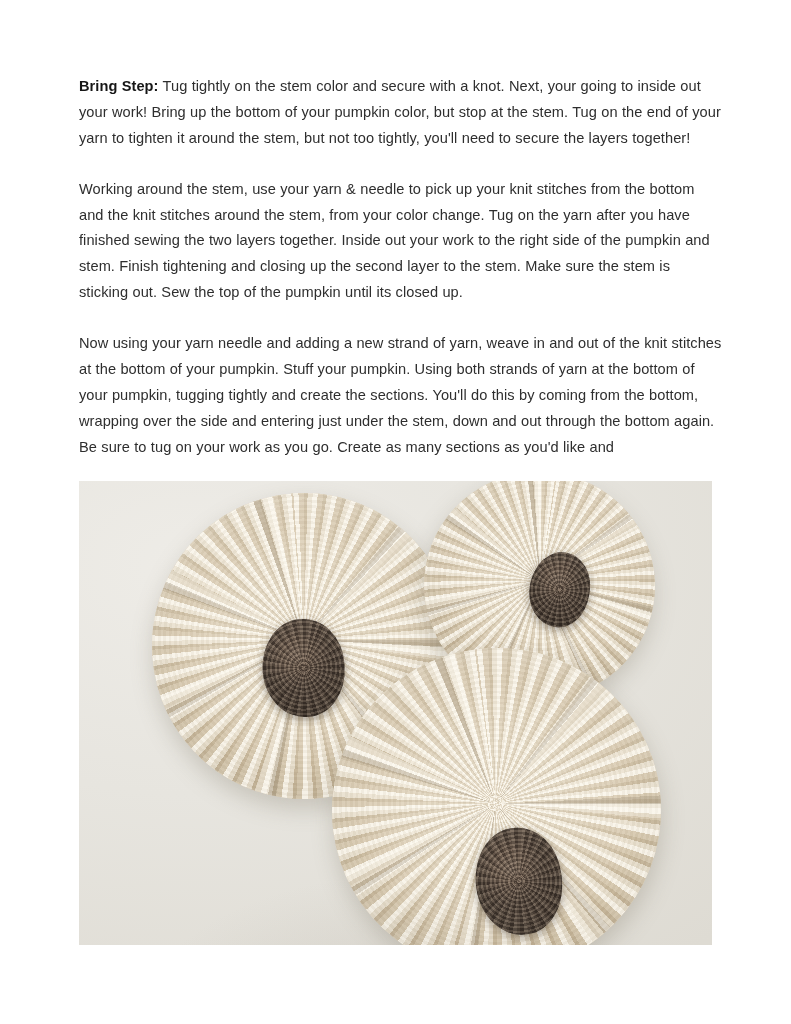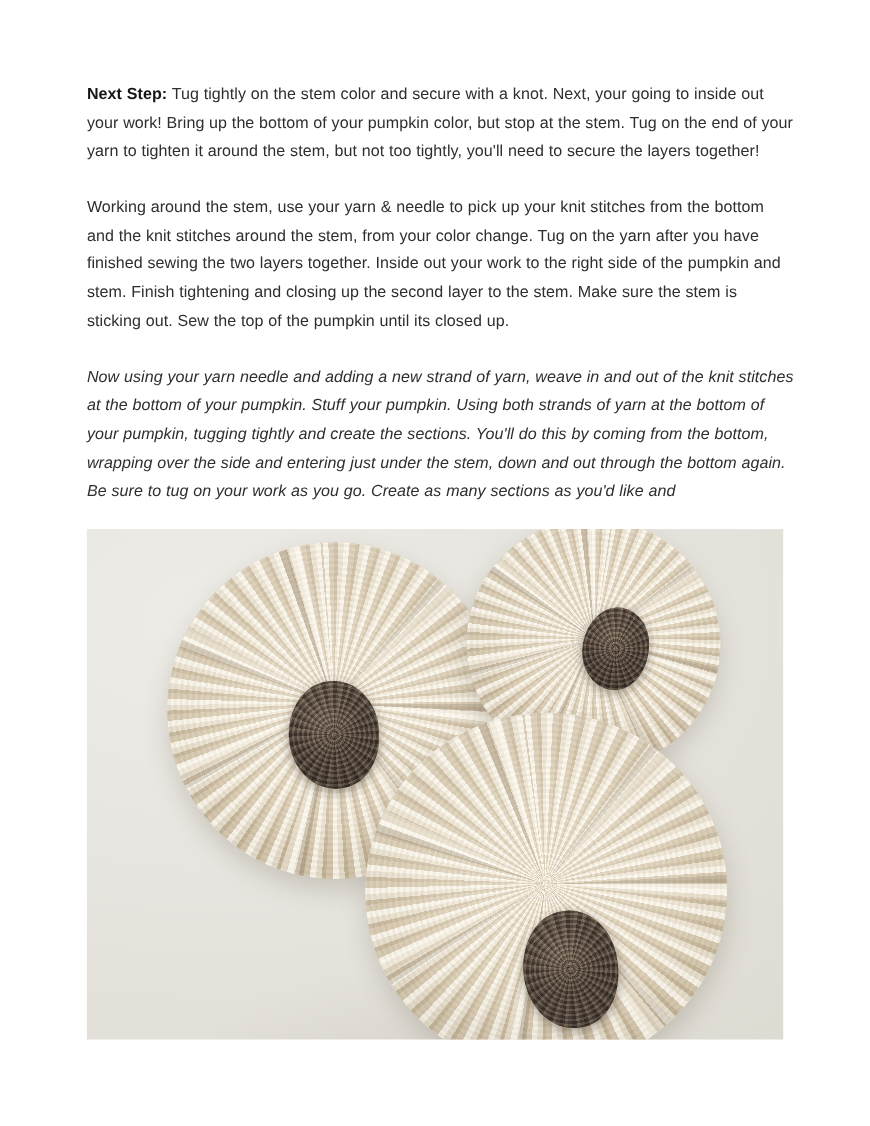--- a/index.html
+++ b/index.html
@@ -30,21 +30,21 @@
   }
   .para {
     font-size: 14.6px;
     line-height: 25.8px;
     color: #2e2e2e;
     letter-spacing: 0.06px;
     margin: 0 0 25.5px 0;
     text-align: left;
     word-spacing: 0.2px;
   }
-  .para:last-of-type { margin-bottom: 0; font-style: italic; }
+  .para:last-of-type { margin-bottom: 0; }
   .lead-label {
     font-weight: bold;
     color: #161616;
   }
 
   
   .photo-figure {
     position: absolute;
     left: 79px;
     top: 481px;
@@ -168,21 +168,21 @@
   #stem-right  { left: 46%;  top: 34%;  width: 26%;  height: 33%; }
   #stem-bottom { left: 41%;  top: 56%;  width: 26%;  height: 33%; }
 </style>
 </head>
 <body>
 
 <div class="page">
 
   <div class="content">
 
-    <p class="para"><span class="lead-label">Next Step:</span><span> Tug tightly on the stem color and secure with a knot. Next, your going to inside out your work! Bring up the bottom of your pumpkin color, but stop at the stem. Tug on the end of your yarn to tighten it around the stem, but not too tightly, you'll need to secure the layers together!</span></p>
+    <p class="para"><span class="lead-label">Bring Step:</span><span> Tug tightly on the stem color and secure with a knot. Next, your going to inside out your work! Bring up the bottom of your pumpkin color, but stop at the stem. Tug on the end of your yarn to tighten it around the stem, but not too tightly, you'll need to secure the layers together!</span></p>
 
     <p class="para">Working around the stem, use your yarn &amp; needle to pick up your knit stitches from the bottom and the knit stitches around the stem, from your color change. Tug on the yarn after you have finished sewing the two layers together. Inside out your work to the right side of the pumpkin and stem. Finish tightening and closing up the second layer to the stem. Make sure the stem is sticking out. Sew the top of the pumpkin until its closed up.</p>
 
     <p class="para">Now using your yarn needle and adding a new strand of yarn, weave in and out of the knit stitches at the bottom of your pumpkin. Stuff your pumpkin. Using both strands of yarn at the bottom of your pumpkin, tugging tightly and create the sections. You'll do this by coming from the bottom, wrapping over the side and entering just under the stem, down and out through the bottom again. Be sure to tug on your work as you go. Create as many sections as you'd like and</p>
 
   </div>
 
   <figure class="photo-figure" style="margin:0;">
     <div class="photo">
 

